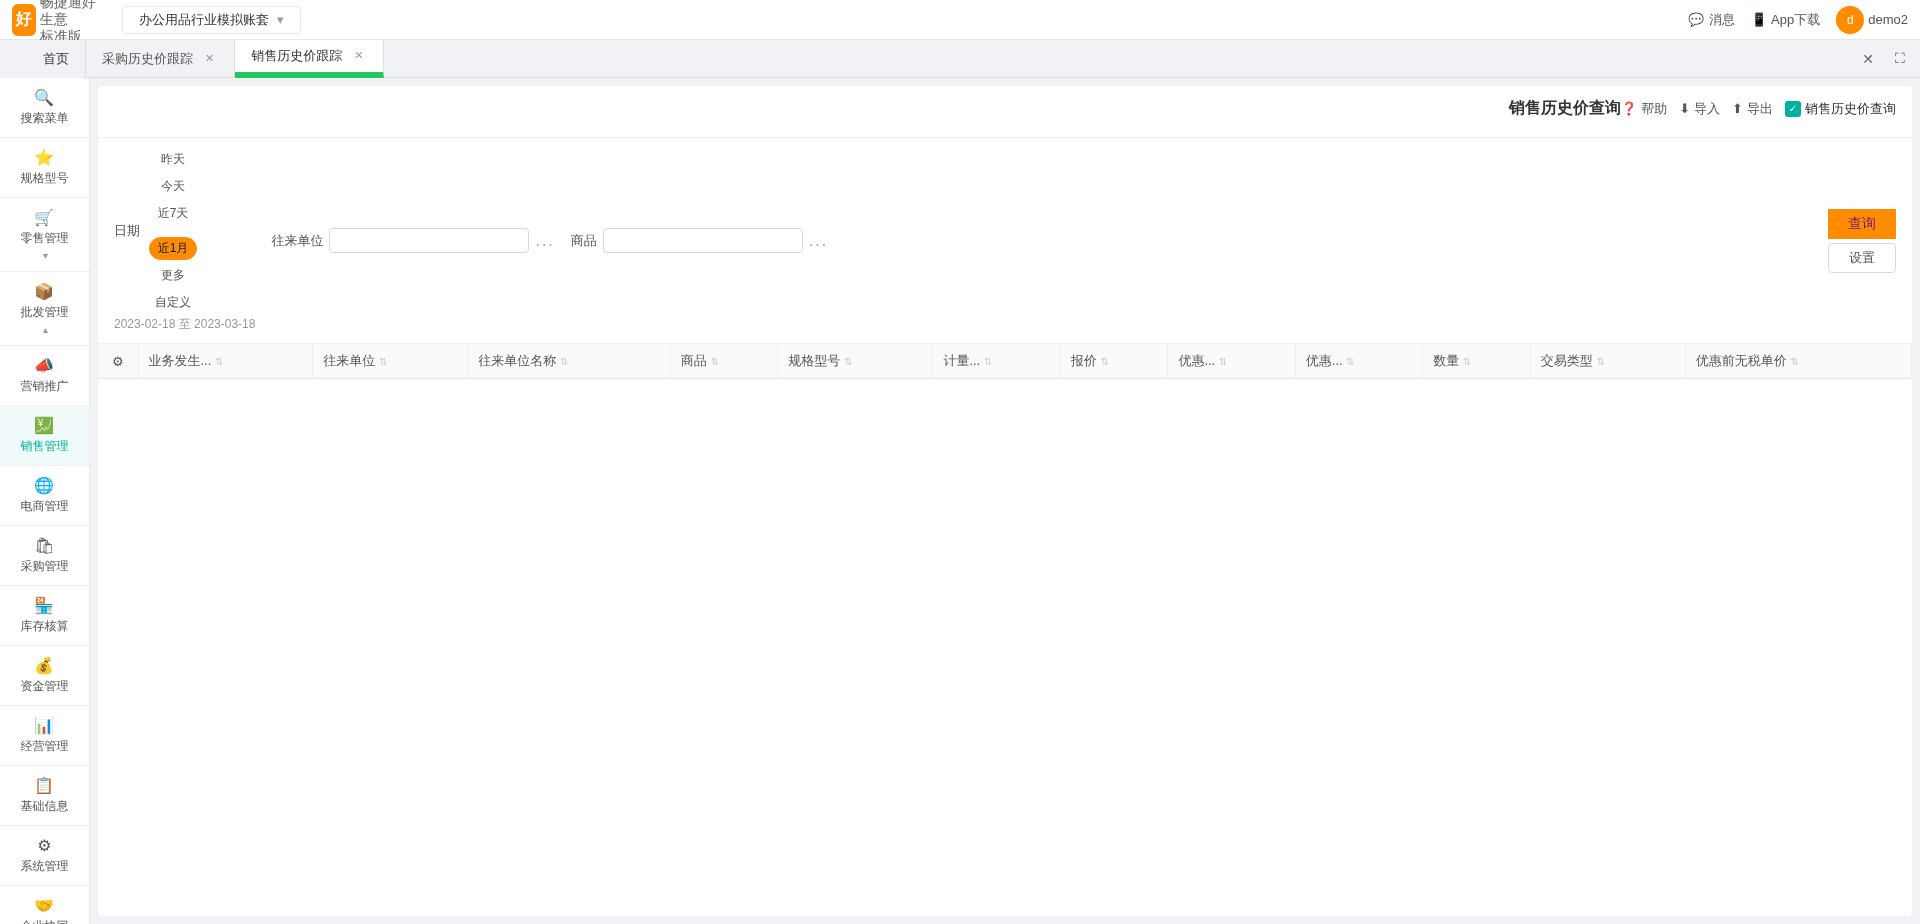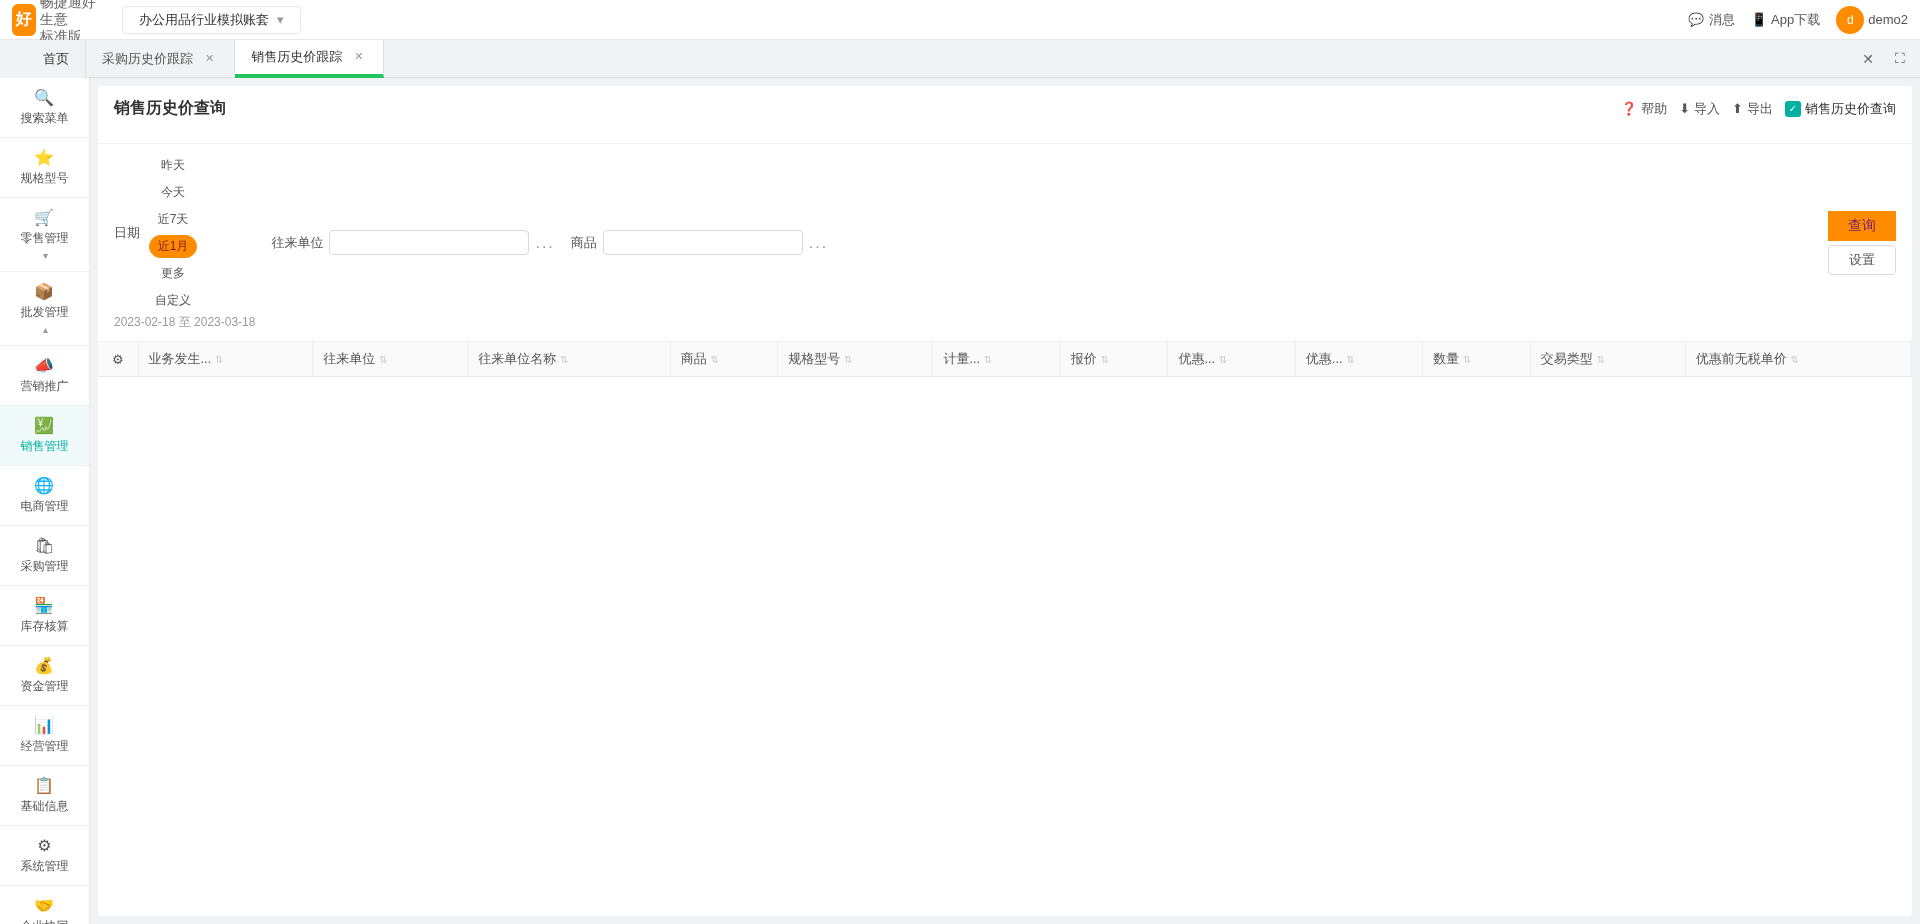--- a/index.html
+++ b/index.html
@@ -101,21 +101,21 @@
       gap: 8px;
       white-space: nowrap;
     }
     .tab.home {
       background: #f0f2f5;
       color: #333;
     }
     .tab.active {
       background: #fff;
       color: #333;
-      border-bottom: 4px solid #22c55e;
+      border-bottom: 6px solid #22c55e;
     }
     .tab .close-btn {
       font-size: 11px;
       color: #999;
       cursor: pointer;
       padding: 2px 4px;
       border-radius: 2px;
     }
     .tab-bar-actions {
       margin-left: auto;
@@ -182,25 +182,25 @@
       background: #fff;
       border-radius: 4px;
       flex: 1;
       display: flex;
       flex-direction: column;
       overflow: hidden;
     }
 
     
     .page-header {
-      padding: 12px 16px 24px;
+      padding: 12px 16px 18px;
       border-bottom: 1px solid #f0f0f0;
       display: flex;
       align-items: center;
-      justify-content: space-between;
+      justify-content: flex-end;
       flex-shrink: 0;
     }
     .page-title {
       font-size: 16px;
       font-weight: bold;
       color: #333;
     }
     .page-header-actions {
       display: flex;
       align-items: center;
@@ -263,22 +263,23 @@
     .date-btn {
       padding: 2px 8px;
       border-radius: 12px;
       font-size: 12px;
       cursor: pointer;
       color: #555;
       border: 1px solid transparent;
     }
     .date-btn.active {
       background: #ff8c00;
-      color: #7f1d1d;
+      color: #0f172a;
       border-color: #ff8c00;
+      margin-top: 8px;
     }
     .date-range-text {
       font-size: 12px;
       color: #999;
       margin-top: 2px;
     }
     .filter-date-group {
       display: flex;
       flex-direction: column;
     }

